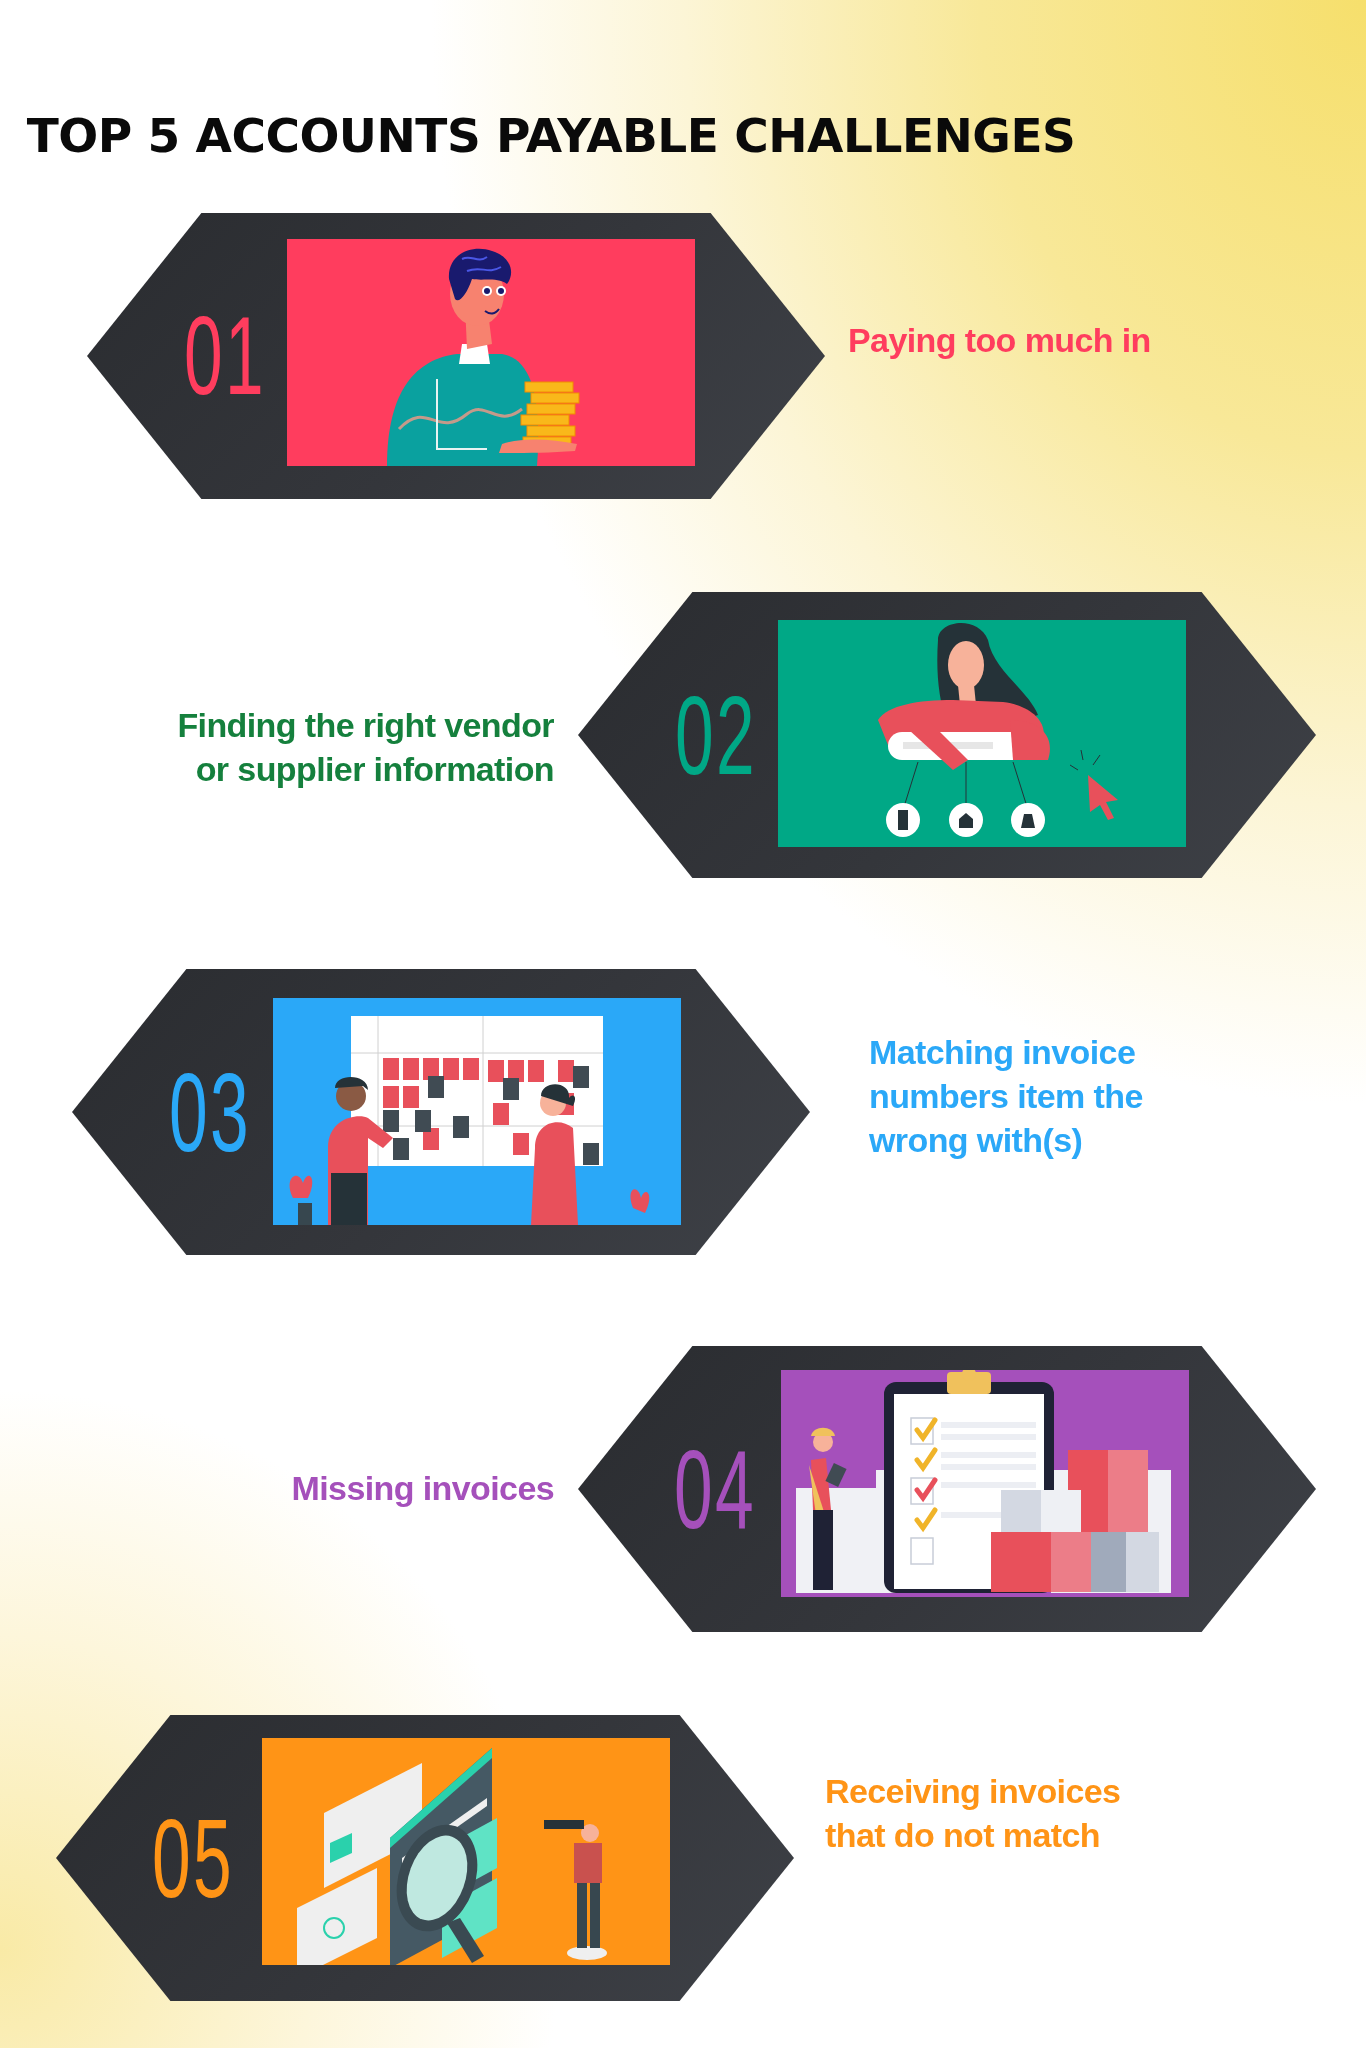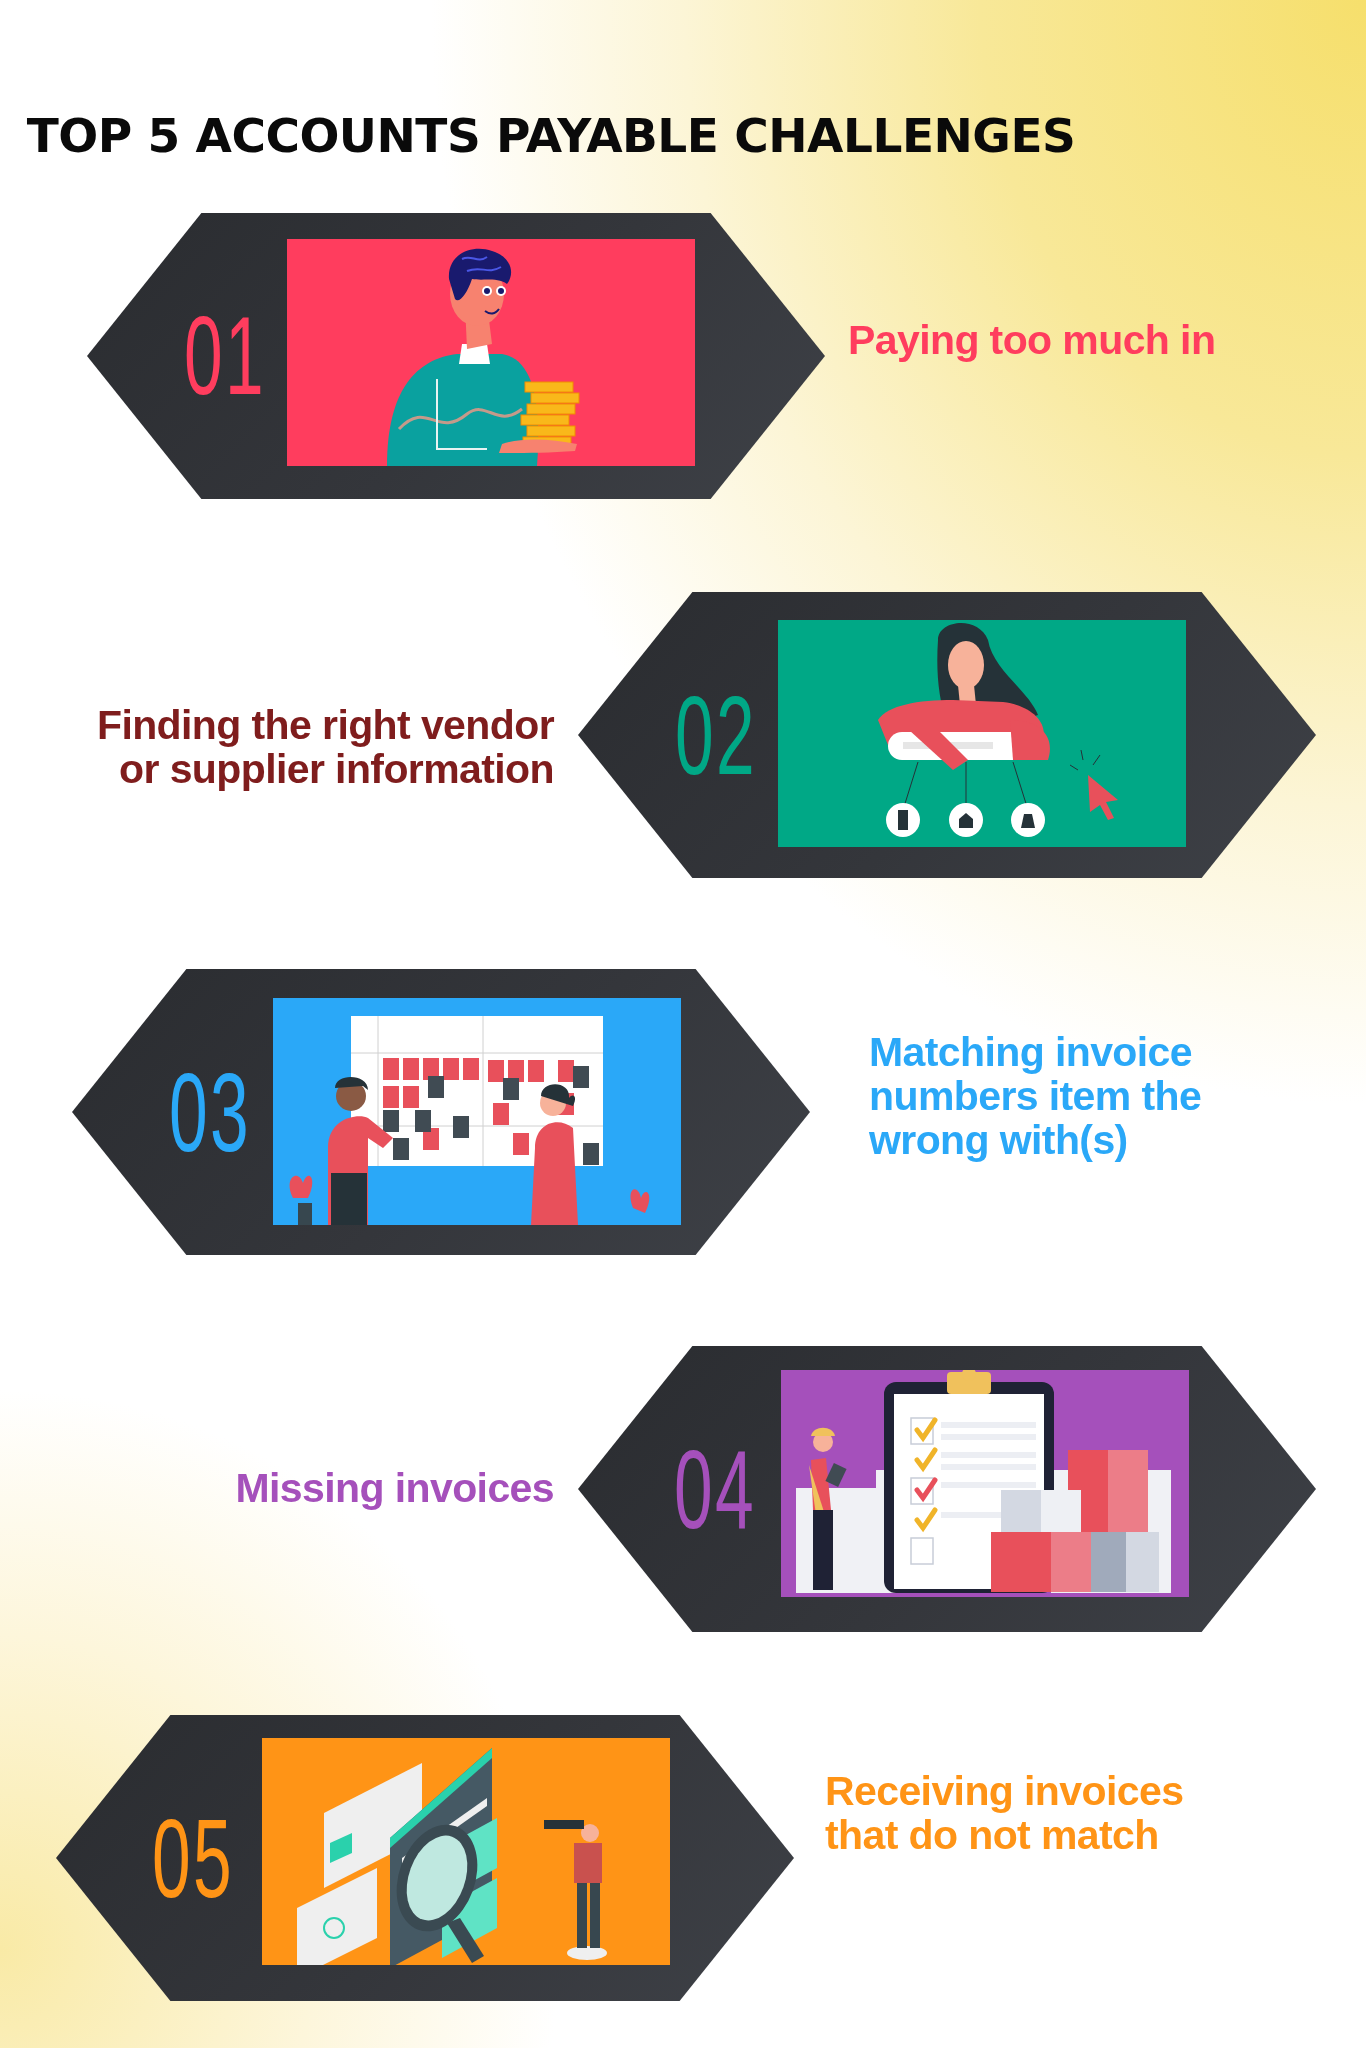--- a/index.html
+++ b/index.html
@@ -22,21 +22,21 @@
     clip-path: polygon(15.5% 0%, 84.5% 0%, 100% 50%, 84.5% 100%, 15.5% 100%, 0% 50%);
   }
   .num {
     position: absolute; font-family: "Liberation Sans", sans-serif; font-size: 112px;
     line-height: 1; transform: scaleX(0.62); transform-origin: left top; letter-spacing: 4px;
   }
   .panel { position: absolute; width: 408px; height: 227px; overflow: hidden; }
   .panel svg { display: block; width: 100%; height: 100%; }
   .caption {
     position: absolute; font-family: "Liberation Sans", sans-serif; font-weight: bold;
-    font-size: 41px; line-height: 44px; letter-spacing: -0.6px;
+    font-size: 34px; line-height: 44px; letter-spacing: -0.6px;
   }
   .caption span { display: block; white-space: nowrap; }
   .right { text-align: right; }
 </style>
 </head>
 <body>
 
 <div class="title">TOP 5 ACCOUNTS PAYABLE CHALLENGES</div>
 
 <div>
@@ -67,21 +67,21 @@
       </g>
       <path d="M215 205 C235 198 265 200 290 205 L288 212 C260 214 235 214 212 214 Z" fill="#f7826f"></path>
     </svg>
   </div>
   <div class="caption" style="left:848px; top:318px; color:#FF3D5E;">
     <span>Paying too much in</span>
   </div>
 </div>
 
 <div>
-  <div class="caption right" style="right:812px; top:703px; color:#7f1d1d;">
+  <div class="caption right" style="right:812px; top:703px; color:#15803d;">
     <span>Finding the right vendor</span>
     <span>or supplier information</span>
   </div>
   <div class="hex" style="left:578px; top:592px;"></div>
   <div class="num" style="left:675px; top:680px; color:#00A886;">02</div>
   <div class="panel" style="left:778px; top:620px; background:#00A886;">
     <svg viewBox="0 0 408 227">
       <path d="M160 20 C160 0 200 -5 210 20 C215 50 250 70 260 95 L230 105 L170 105 C160 80 158 50 160 20 Z" fill="#253238"></path>
       <ellipse cx="188" cy="45" rx="18" ry="24" fill="#f7b29a"></ellipse>
       <path d="M180 65 L196 65 L198 85 L182 85 Z" fill="#f7b29a"></path>

